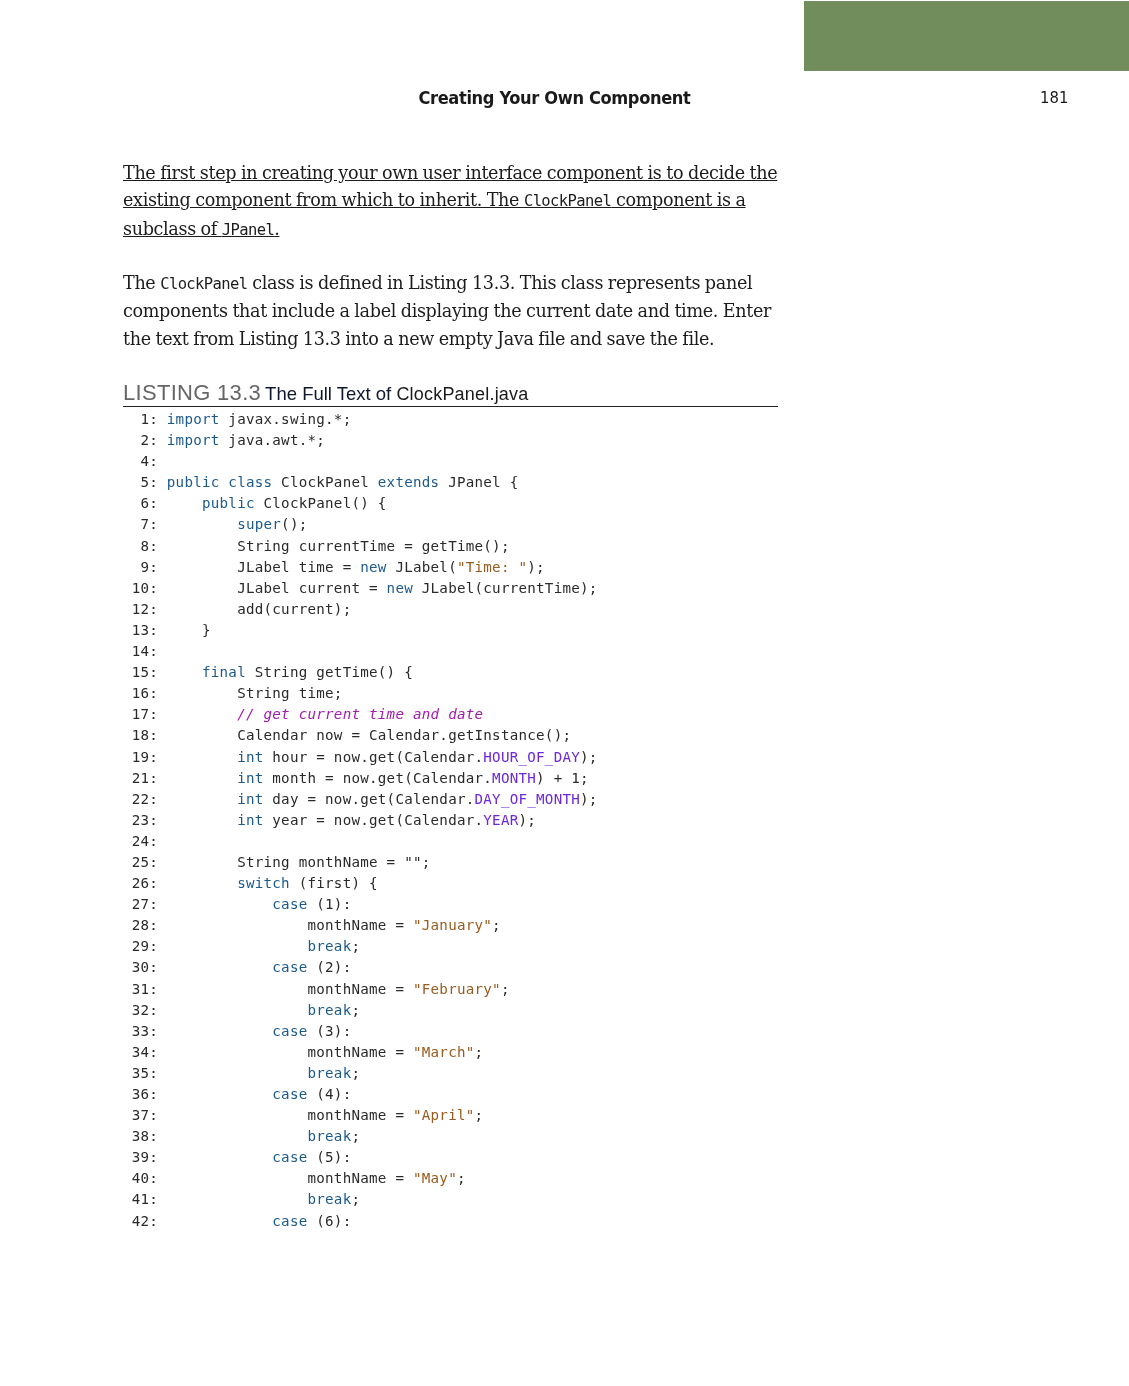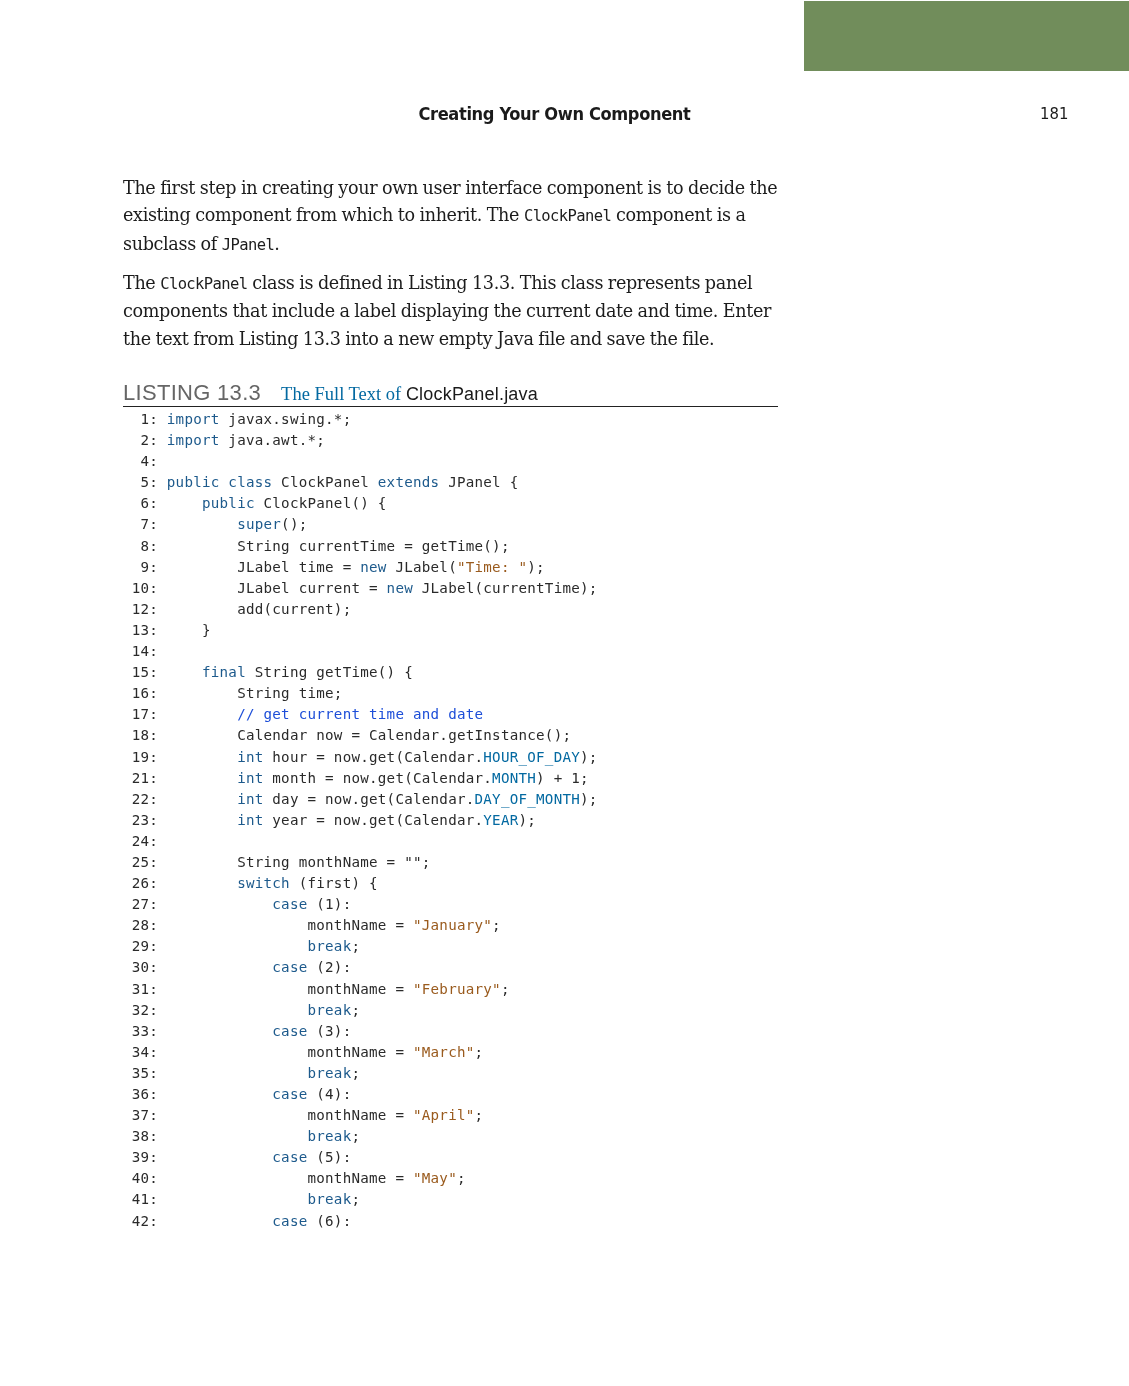--- a/index.html
+++ b/index.html
@@ -1,35 +1,35 @@
 <!DOCTYPE html>
 <html><head>
 <meta charset="utf-8">
 <style>
   html, body { margin:0; padding:0; background:#ffffff; }
   body { width:1129px; height:1386px; position:relative; overflow:hidden; }
   .green-tab { position:absolute; left:804px; top:1px; width:325px; height:70px; background:#718d5b; }
-  .running-head { position:absolute; top:104px; left:0; width:1042px; height:26px; }
+  .running-head { position:absolute; top:88px; left:0; width:1042px; height:26px; }
   .rh-title { position:absolute; right:352px; top:0; font-family:"DejaVu Sans", sans-serif; font-size:17.5px; font-weight:bold; color:#1a1a1a; letter-spacing:-0.4px; transform:scaleX(0.93); transform-origin:right center; }
   .rh-page { position:absolute; left:1040px; top:0; font-family:"DejaVu Sans", sans-serif; font-size:16.5px; color:#1a1a1a; transform:scaleX(0.9); transform-origin:left center; }
   .para { position:absolute; left:123px; width:660px; font-family:"DejaVu Serif", serif; font-size:17.6px; line-height:27.3px; color:#1c1c1c; letter-spacing:-0.35px; word-spacing:-0.5px; }
   .para code { font-family:"DejaVu Sans Mono", monospace; font-size:15.5px; letter-spacing:-0.6px; }
-  .p1 { top:175px; }
+  .p1 { top:160px;text-decoration:underline; }
   .p2 { top:270px; }
   .listing-caption { position:absolute; left:123px; top:380px; width:655px; height:26px; border-bottom:1px solid #222; }
   .lc-label { font-family:"Liberation Sans", sans-serif; font-size:22px; color:#666; letter-spacing:0.3px; }
-  .lc-title { font-family:Liberation Serif, serif; font-size:18.5px; color:#0369a1; margin-left:20px; }
+  .lc-title { font-family:Liberation Sans, sans-serif; font-size:18.5px; color:#0f172a; margin-left:4px; }
   .lc-file { font-family:Liberation Sans, sans-serif; font-size:18px; color:#1a1a1a; letter-spacing:0.2px; }
   .code { position:absolute; left:123px; top:409px; width:660px; }
   .code-line { height:21.1px; line-height:21.1px; white-space:pre; font-family:"DejaVu Sans Mono", monospace; font-size:14.2px; color:#2a2a2a; letter-spacing:0.25px; }
   .ln { display:inline-block; width:35px; text-align:right; color:#2a2a2a; }
   .tk-kw { color:#1d5a8c; }
   .tk-str { color:#9a5b1e; }
-  .tk-const { color:#0369a1; }
-  .tk-cm { color:#1d4ed8; }
+  .tk-const { color:#6d28d9; }
+  .tk-cm { color:#a21caf;font-style:italic; }
   .tk-plain { color:#2a2a2a; }
 </style>
 </head>
 <body>
 
 <div class="green-tab"></div>
 
 <div class="running-head">
   <span class="rh-title">Creating Your Own Component</span>
   <span class="rh-page">181</span>

